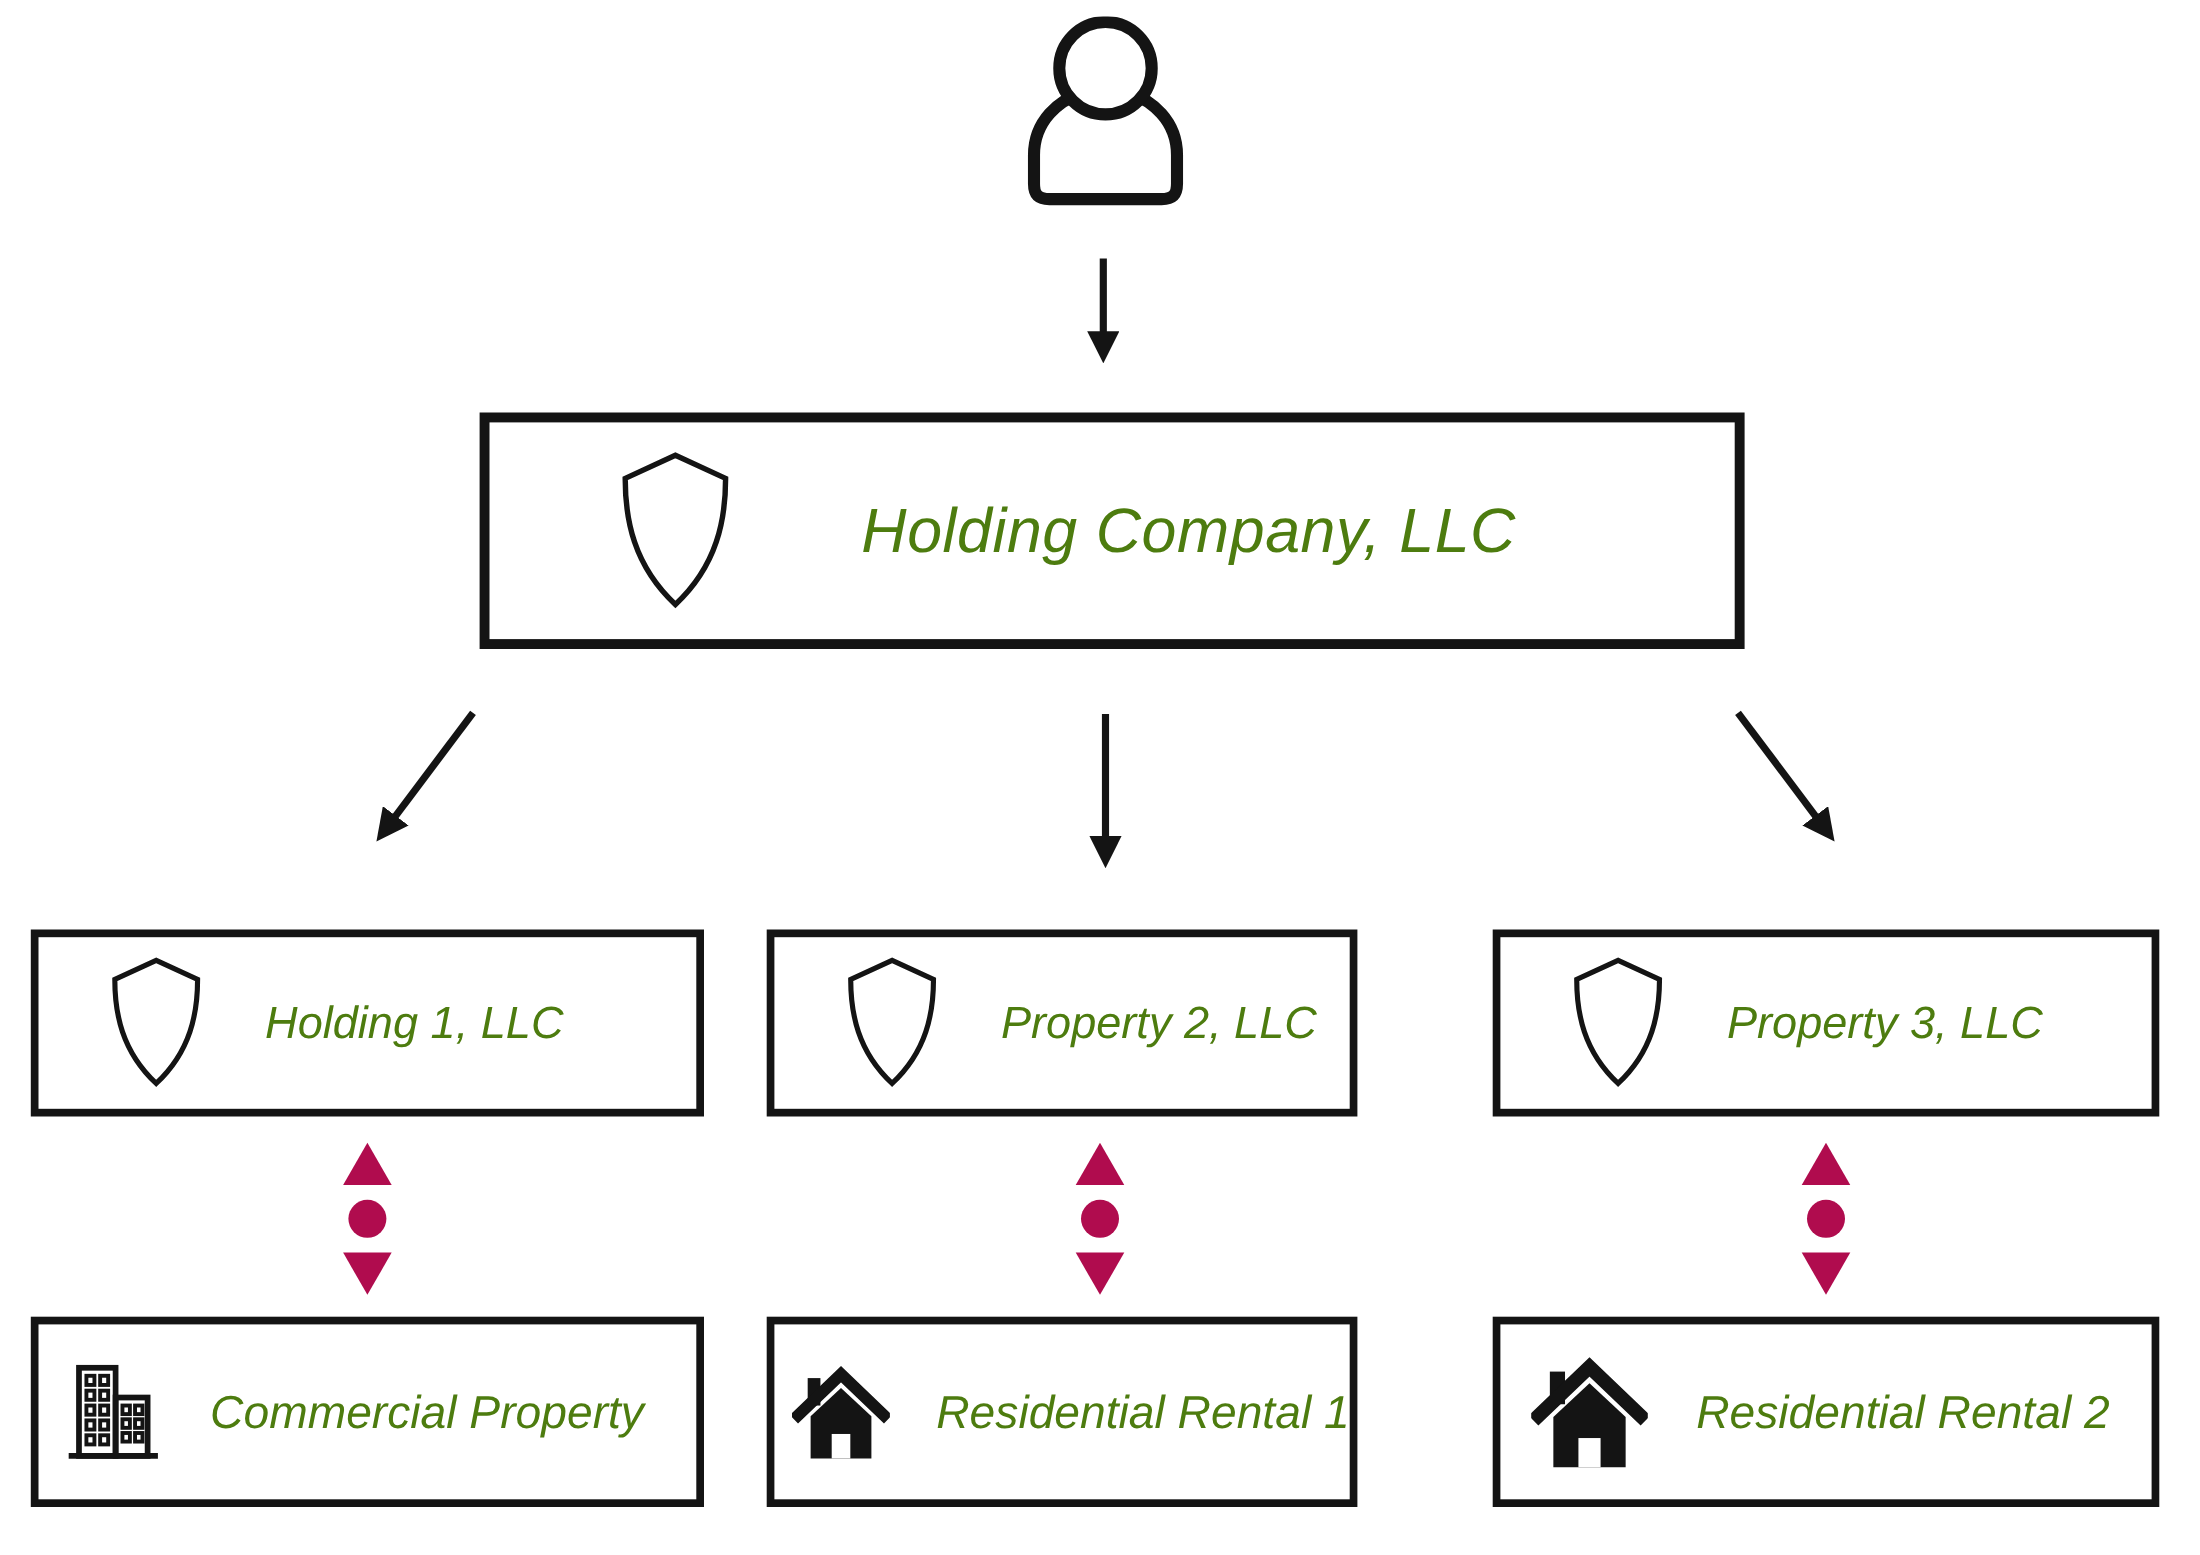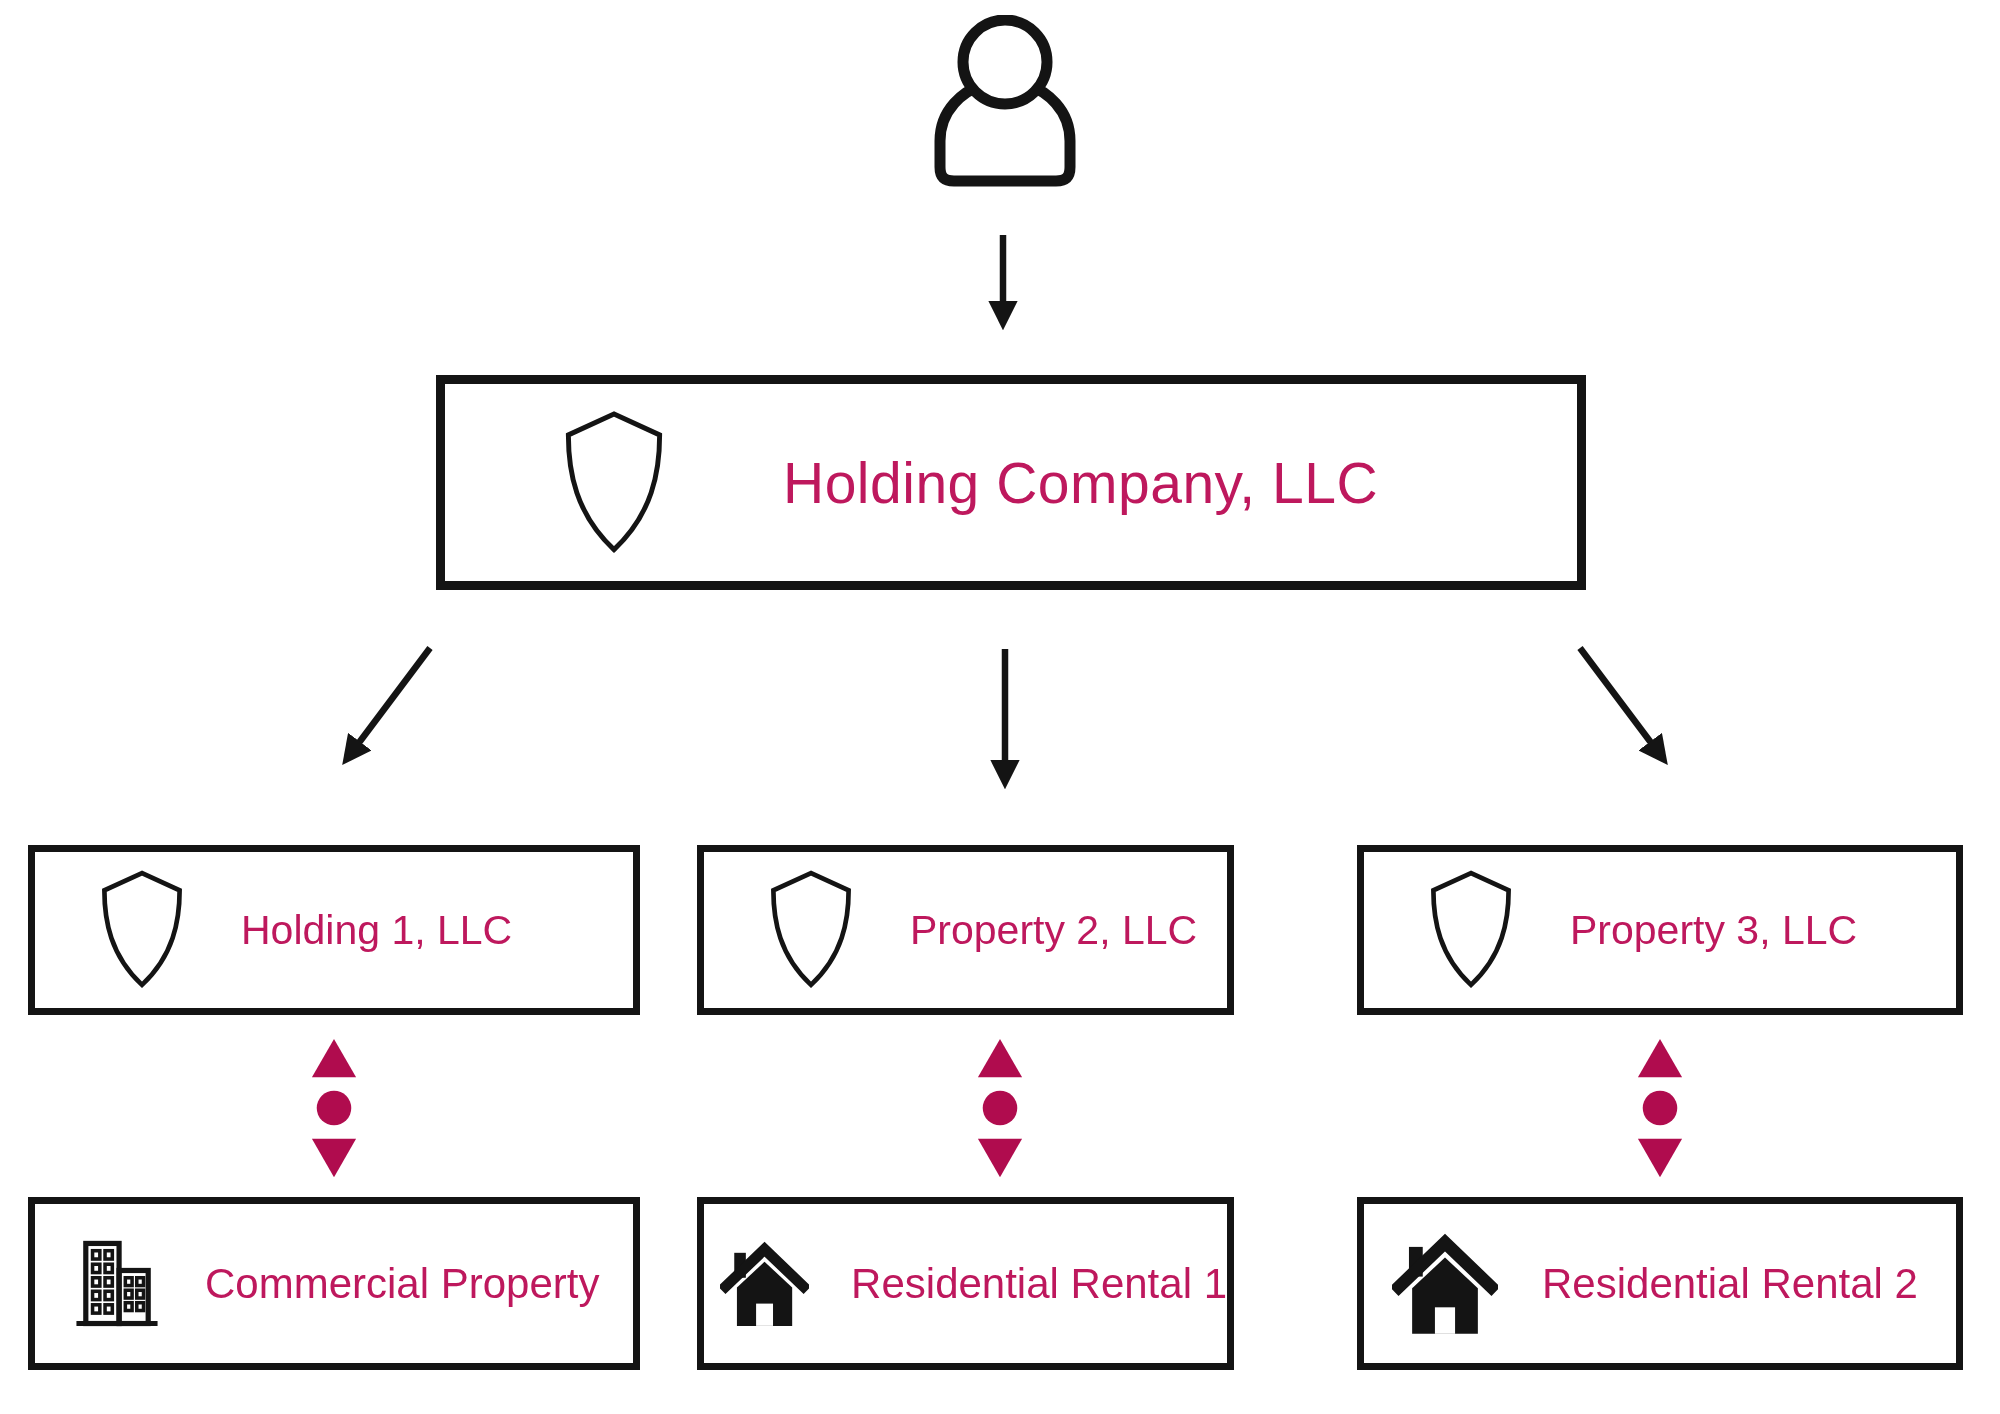--- a/index.html
+++ b/index.html
@@ -76,21 +76,21 @@
     border:7px solid var(--ink);
   }
   .node-asset .node-label{
     font-size:42px;
     white-space:nowrap;
   }
   .col-1{left:28px;width:612px;}
   .col-2{left:697px;width:537px;}
   .col-3{left:1357px;width:606px;}
 
-  .node-label{color:#be185d;}
+  .node-label{color:#4d7c0f;font-style:italic;}
 
   .connector{
     position:absolute;
     top:1037px;
     width:48px;height:143px;
   }
   .connector-1{left:310px;}
   .connector-2{left:976px;}
   .connector-3{left:1636px;}
 </style>
@@ -153,21 +153,21 @@
     <polygon points="25,0 48,40 2,40" class="accent-fill"></polygon>
     <circle cx="25" cy="72" r="18" class="accent-fill"></circle>
     <polygon points="2,104 48,104 25,144" class="accent-fill"></polygon>
   </svg>
   <svg class="connector connector-3" viewBox="0 0 50 145" aria-hidden="true">
     <polygon points="25,0 48,40 2,40" class="accent-fill"></polygon>
     <circle cx="25" cy="72" r="18" class="accent-fill"></circle>
     <polygon points="2,104 48,104 25,144" class="accent-fill"></polygon>
   </svg>
 
-  <div class="node node-asset col-1" style="padding-left:30px;">
+  <div class="node node-asset col-1" style="padding-left:16px;">
     <svg width="104" height="104" viewBox="0 0 100 100" aria-hidden="true">
       <rect x="20" y="11" width="32" height="77" fill="none" class="ink-stroke" stroke-width="5"></rect>
       <rect x="52" y="37" width="28" height="51" fill="none" class="ink-stroke" stroke-width="5"></rect>
       <line x1="11" y1="88" x2="89" y2="88" class="ink-stroke" stroke-width="5"></line>
       <g fill="none" class="ink-stroke" stroke-width="3.4">
         <rect x="26.5" y="18" width="7" height="8"></rect>
           <rect x="38.5" y="18" width="7" height="8"></rect>
         <rect x="26.5" y="31" width="7" height="8"></rect>
           <rect x="38.5" y="31" width="7" height="8"></rect>
         <rect x="26.5" y="44" width="7" height="8"></rect>

